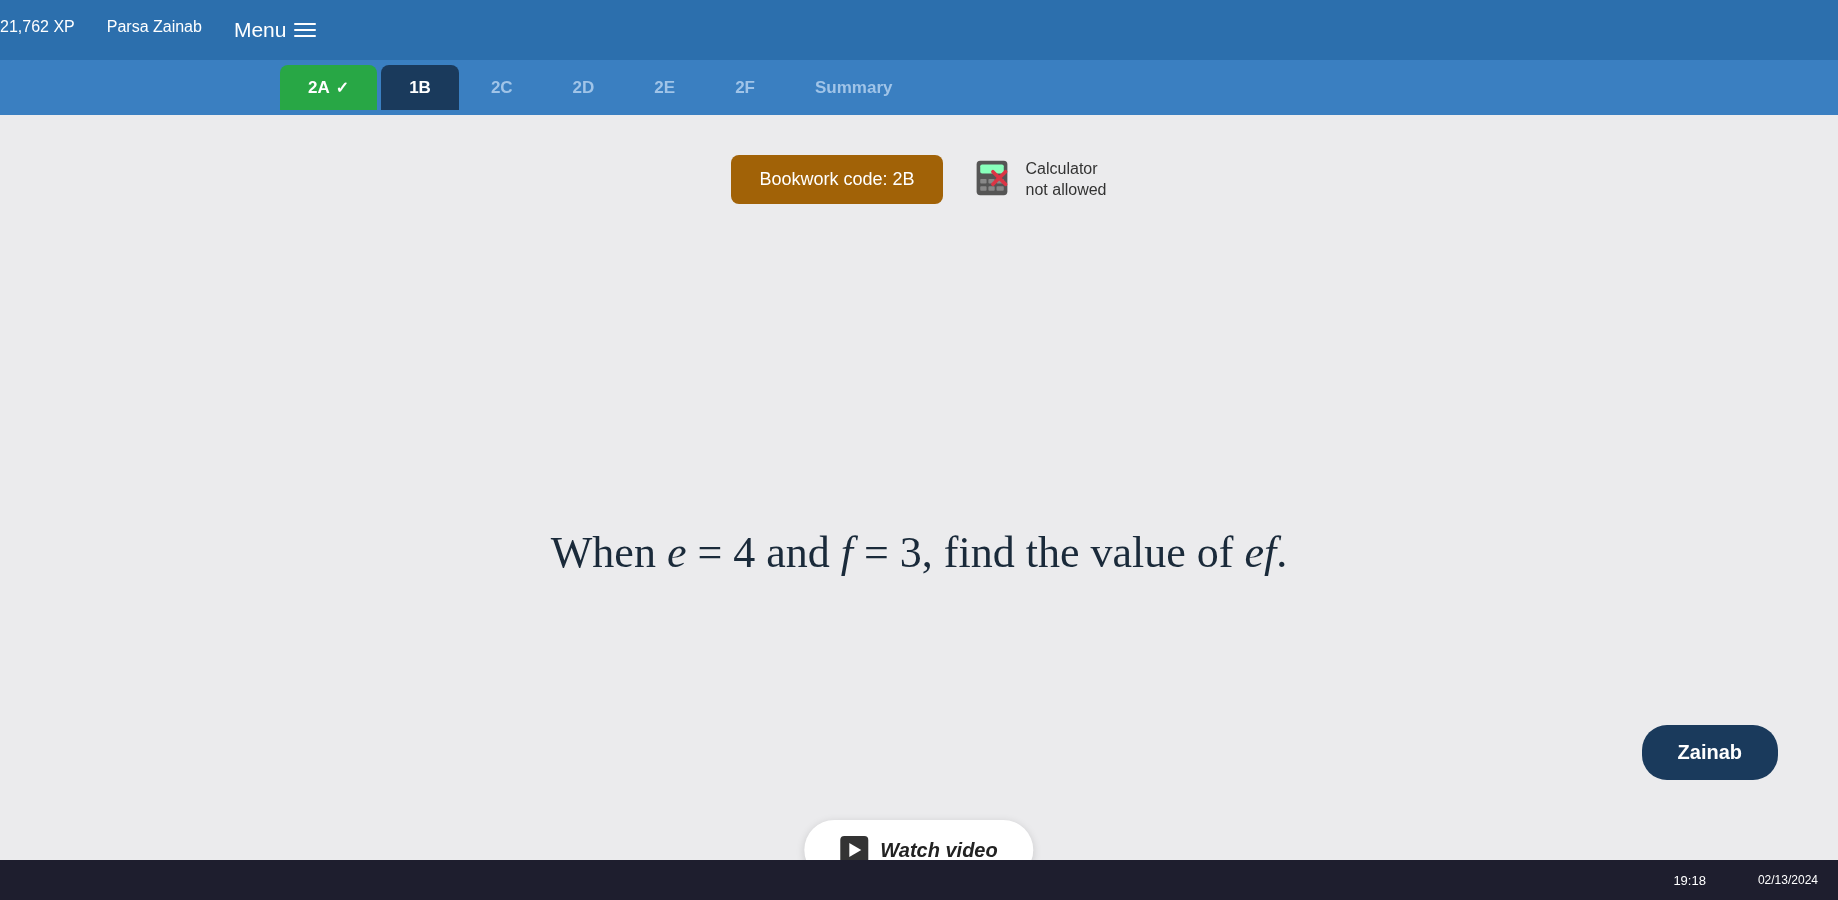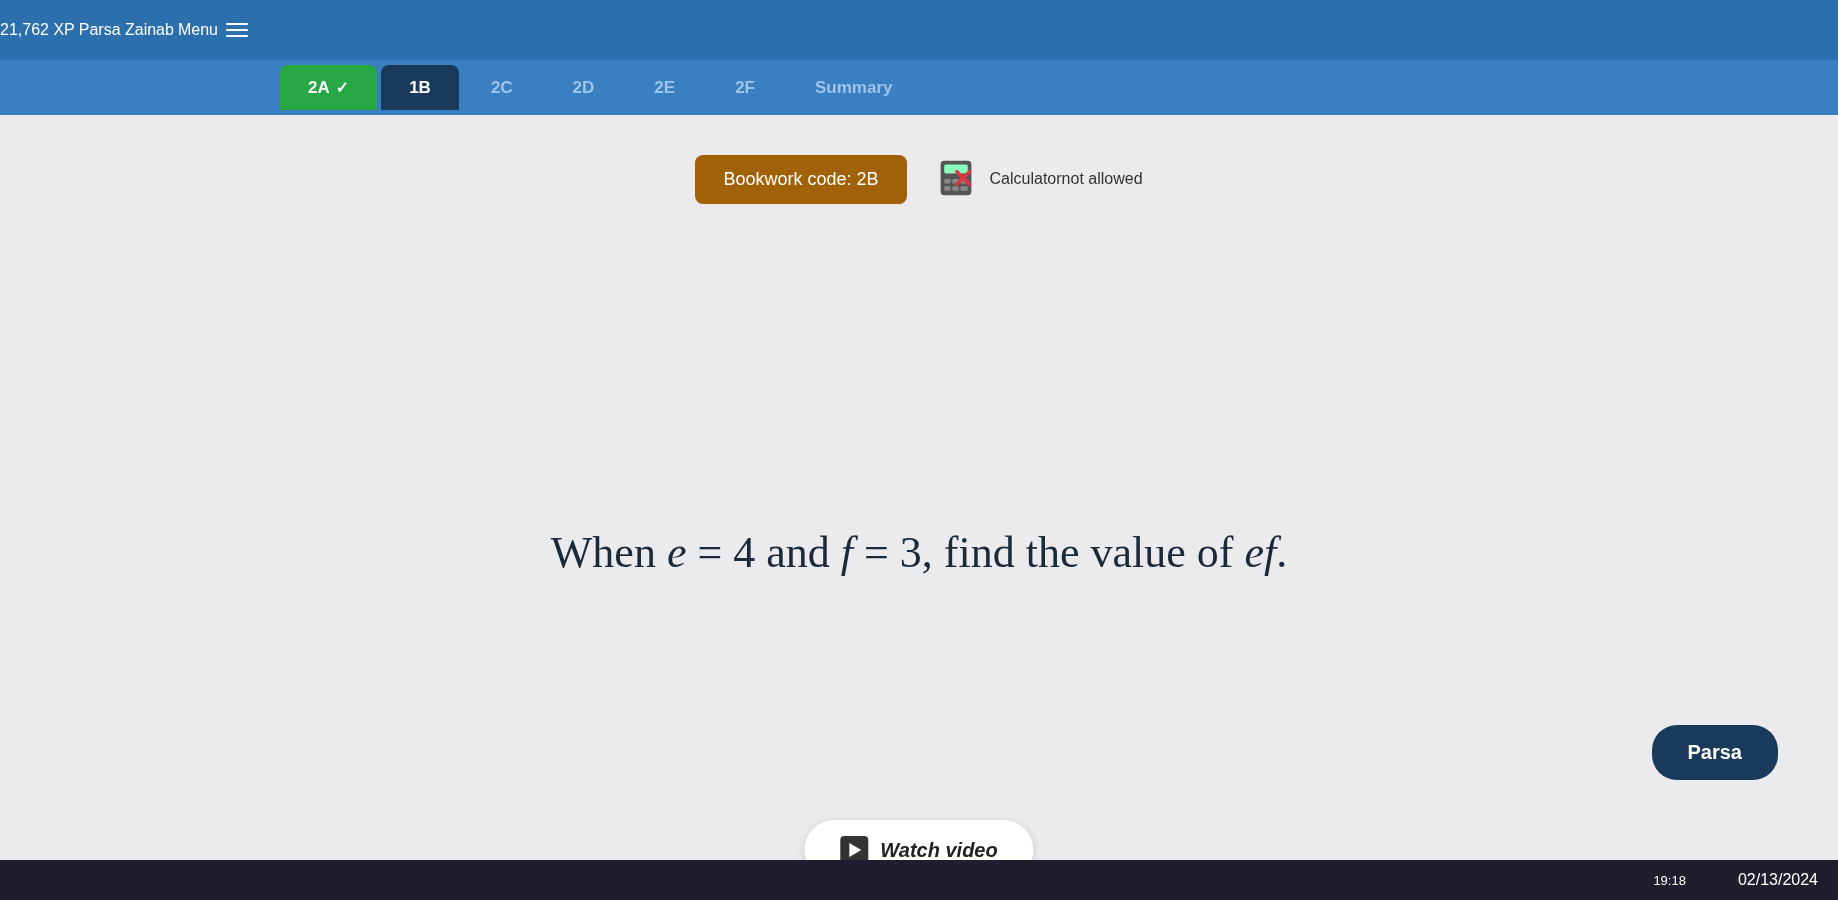--- a/index.html
+++ b/index.html
@@ -35,36 +35,36 @@
 
     .logo-text {
       color: white;
       font-size: 28px;
       font-weight: bold;
     }
 
     .header-right {
       display: flex;
       align-items: flex-start;
-      gap: 4px;
+      gap: 32px;
     }
 
     .xp-text {
       color: white;
       font-size: 16px;
     }
 
     .user-text {
       color: white;
       font-size: 16px;
     }
 
     .menu-btn {
       color: white;
-      font-size: 16px;
+      font-size: 21px;
       display: flex;
       align-items: center;
       gap: 8px;
       cursor: pointer;
       background: none;
       border: none;
     }
 
     .menu-lines {
       display: flex;
@@ -153,21 +153,21 @@
     }
 
     .calculator-status {
       display: flex;
       align-items: center;
       gap: 10px;
     }
 
     .calculator-label-group {
       display: flex;
-      flex-direction: row;
+      flex-direction: column;
       line-height: 1.3;
     }
 
     .calc-label {
       font-size: 16px;
       color: #333;
       font-weight: 500;
     }
 
     
@@ -268,21 +268,21 @@
       gap: 12px;
     }
 
     .taskbar-time {
       color: white;
       font-size: 13px;
     }
 
     .taskbar-date {
       color: white;
-      font-size: 16px;
+      font-size: 12px;
       padding-left: 40px;
     }
 
     .weather-text {
       position: absolute;
       bottom: 8px;
       left: 50%;
       transform: translateX(-30%);
       color: #555;
       font-size: 14px;
@@ -373,21 +373,21 @@
       </div>
     </div>
   </div>
 
   <div class="question-area">
     <div class="question-text">
       When <em>e</em> = 4 and <em>f</em> = 3, find the value of <em>ef</em>.
     </div>
   </div>
 
-  <button class="answer-btn">Parsa</button>
+  <button class="answer-btn">Zainab</button>
 
   <button class="watch-video-btn">
     <div class="video-icon">
       <div class="video-triangle"></div>
     </div>
     <span>Watch video</span>
   </button>
 
   <div class="weather-text">14°C Cloudy</div>
 

